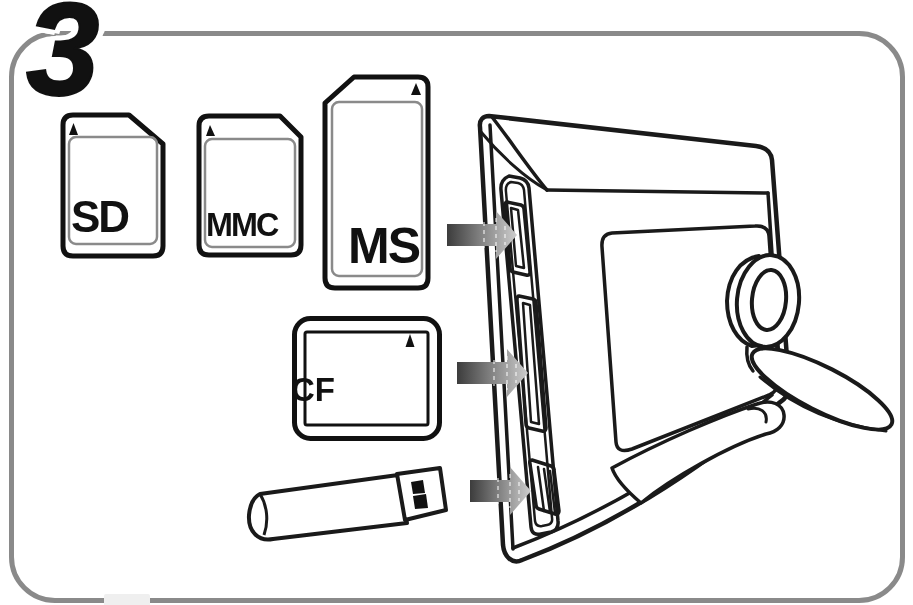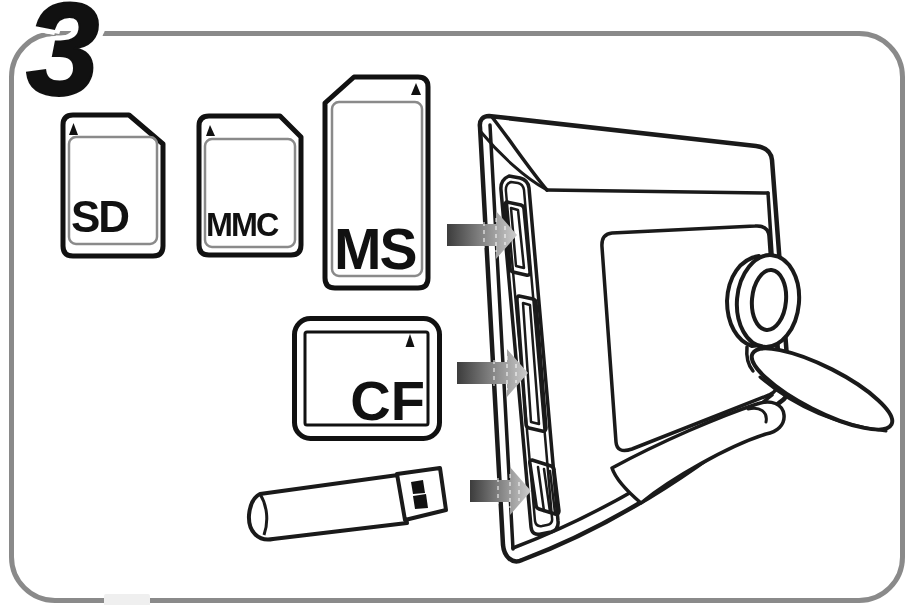--- a/index.html
+++ b/index.html
@@ -28,22 +28,22 @@
   .card svg{position:absolute;left:0;top:0;}
   .card-label{
     position:absolute;font-weight:bold;color:#111;line-height:1;z-index:4;white-space:nowrap;
   }
   #card-sd  {left:58px; top:111px;width:110px;height:150px;}
   #card-mmc {left:194px;top:112px;width:112px;height:148px;}
   #card-ms  {left:321px;top:73px; width:112px;height:220px;}
   #card-cf  {left:291px;top:315px;width:152px;height:127px;}
   #sd-label {left:13px;top:84px; font-size:44px;letter-spacing:-2px;}
   #mmc-label{left:12px;top:95px; font-size:34px;letter-spacing:-2px;transform:scaleX(.95);transform-origin:left top;}
-  #ms-label {left:13px;top:148px;font-size:57px;letter-spacing:-2px;}
-  #cf-label {left:0;   top:58px; width:134px;text-align:right;font-size:56px;}
+  #ms-label {left:27px;top:148px;font-size:50px;letter-spacing:-2px;}
+  #cf-label {left:0;   top:58px; width:134px;text-align:left;font-size:33px;}
   #usb-drive{position:absolute;left:243px;top:451px;z-index:3;}
   #frame-art{position:absolute;left:0;top:0;z-index:2;}
   #arrows   {position:absolute;left:0;top:0;z-index:7;}
 </style>
 </head>
 <body>
 
 <div id="canvas">
 
   <div id="figure-border"></div>

